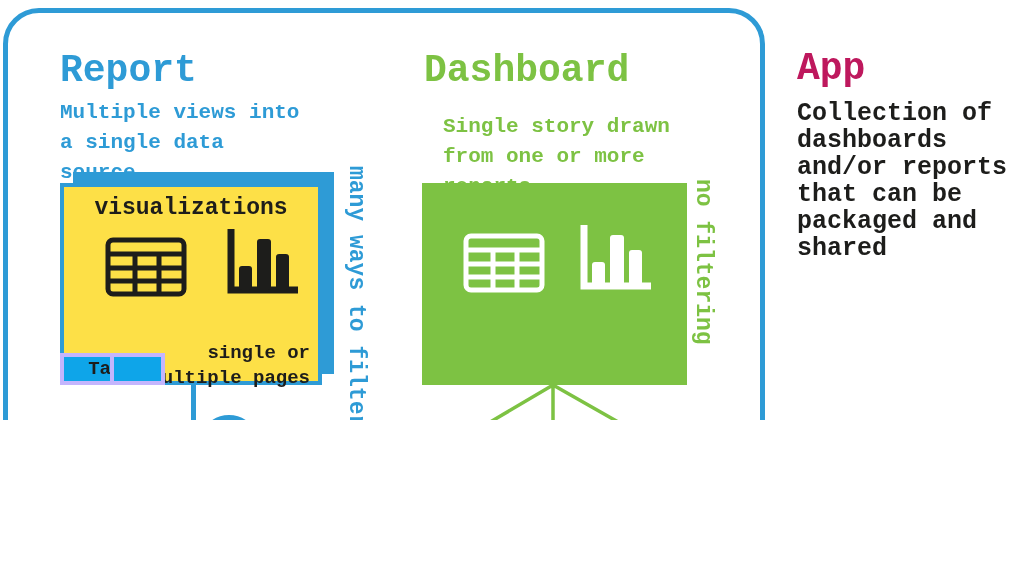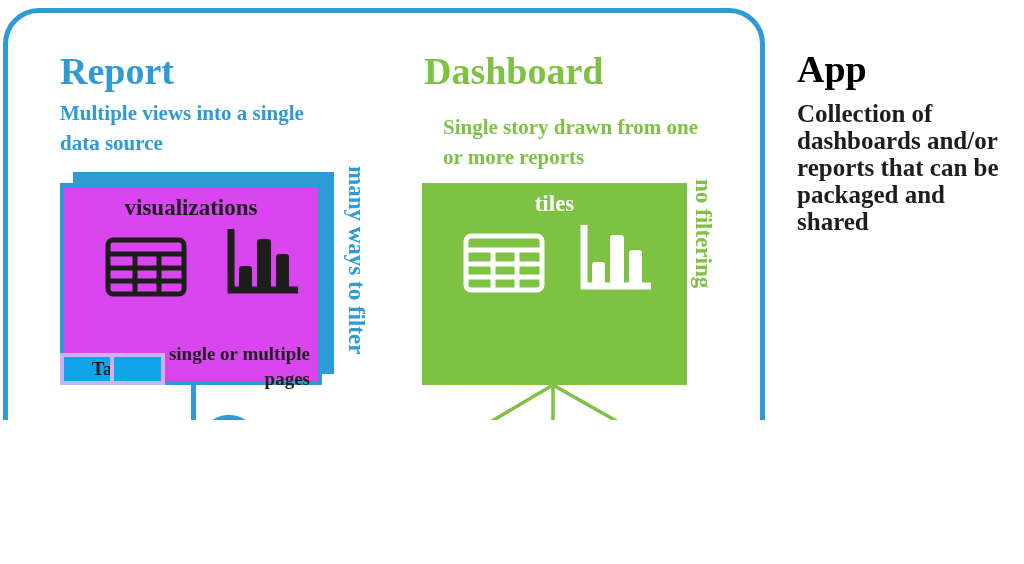--- a/index.html
+++ b/index.html
@@ -1,39 +1,39 @@
 <!DOCTYPE html>
 <html><head>
 <meta charset="utf-8">
 <style>
   * { margin:0; padding:0; box-sizing:border-box; }
   html,body { background:#fff; }
   #stage {
     position:relative; width:1024px; height:420px; overflow:hidden;
-    font-family:Liberation Serif, serif; background:#fff; color:#1d1d1b;
+    font-family:Liberation Mono, monospace; background:#fff; color:#1d1d1b;
   }
   .abs { position:absolute; }
 
   
   #frame {
     left:3px; top:8px; width:762px; height:554px;
     border:5px solid #2E9BD6; border-radius:36px; background:transparent;
   }
 
   
   .big-title { font-size:38px; font-weight:700; line-height:42px; }
   .subtitle  { font-size:21px; font-weight:600; line-height:30px; }
   .blue  { color:#2E9BD6; }
   .green { color:#7DC243; }
 
   
   #report-card-shadow { left:73px; top:172px; width:261px; height:202px; background:#2E9BD6; }
   #report-card {
     left:60px; top:183px; width:262px; height:202px;
-    background:#d946ef; border:4px solid #2E9BD6;
+    background:#fde047; border:4px solid #2E9BD6;
   }
   .card-title { width:100%; text-align:center; top:8px; left:0; font-size:23px; font-weight:600; }
   #report-card .card-title { color:#1d1d1b; }
   .pages-note { font-size:19px; font-weight:600; line-height:25px; text-align:right; }
   #report-pages-note { right:8px; top:130px; width:175px; color:#1d1d1b;margin-top:24px; }
 
   .tab-box { background:#0ea5e9; border:4px solid #c4b5fd;padding-left:47px; }
   #tab-box-1 { left:60px; top:353px; width:54px; height:32px;
                font-size:19px; font-weight:600; color:#1d1d1b;
                display:flex; align-items:center; justify-content:center; }
@@ -48,21 +48,21 @@
 
   
   #dashboard-card { left:422px; top:183px; width:265px; height:202px; background:#7DC243; }
   #dashboard-card .card-title { color:#fff; }
   #dashboard-pages-note { right:18px; top:160px; width:160px; color:#fff; }
 
   
   #report-connector { left:191px; top:384px; width:5px; height:48px; background:#2E9BD6; }
 
   
-  #app-title { left:797px; top:47px; font-size:38px; font-weight:600; color:#000000; }
+  #app-title { left:797px; top:47px; font-size:38px; font-weight:600; color:#be185d; }
   #app-description { left:797px; top:100px; width:214px;
                      font-size:25px; font-weight:600; line-height:27px; color:#1d1d1b; }
 
   svg { display:block; }
 </style>
 </head>
 <body>
 
 <div id="stage">
 
@@ -116,21 +116,20 @@
       <circle cx="38" cy="38" r="25" fill="#ffffff" stroke="#2E9BD6" stroke-width="10"></circle>
       <path d="M44,21 a19,19 0 0 1 14,14" fill="none" stroke="#2E9BD6" stroke-width="5" stroke-linecap="round"></path>
       <line x1="57" y1="57" x2="75" y2="75" stroke="#2E9BD6" stroke-width="14" stroke-linecap="round"></line>
     </svg>
   </span>
 
   <div class="abs big-title green" style="left:424px; top:50px;">Dashboard</div>
   <div class="abs subtitle green" style="left:424px; top:112px; width:276px;margin-left:19px;">Single story drawn from one or more reports</div>
 
   <div id="dashboard-card" class="abs">
-    <div class="abs card-title">tiles</div>
 
     <span class="abs" style="left:41px; top:50px; color:#ffffff;">
       <svg width="82" height="60" viewBox="0 0 82 60">
         <rect x="3" y="3" width="76" height="54" rx="5" fill="none" stroke="currentColor" stroke-width="5"></rect>
         <path d="M3,17 H79 M3,31 H79 M3,44 H79 M30,17 V57 M54,17 V57" stroke="currentColor" stroke-width="5" fill="none"></path>
       </svg>
     </span>
 
     <span class="abs" style="left:155px; top:40px; color:#ffffff;">
       <svg width="78" height="72" viewBox="0 0 78 72">

